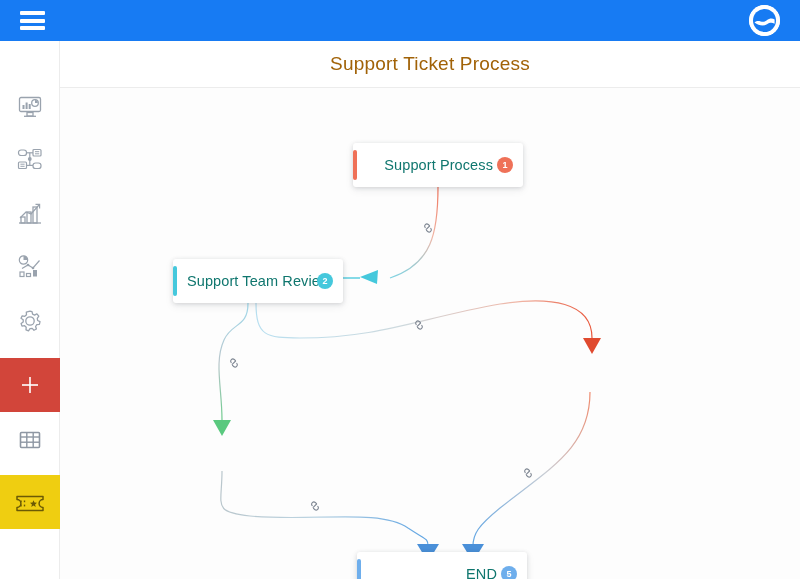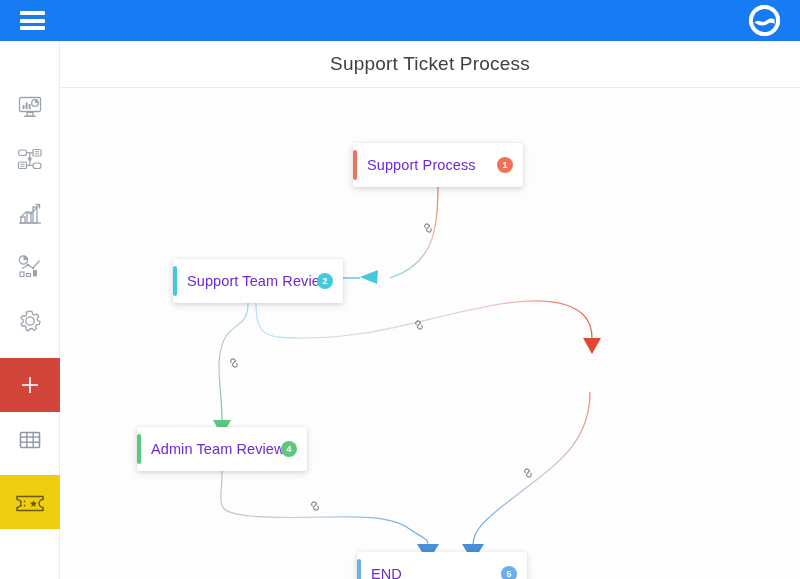--- a/index.html
+++ b/index.html
@@ -58,21 +58,21 @@
     background: #ffffff;
     overflow: hidden;
   }
   .title-bar {
     position: absolute; left: 0; top: 0; width: 740px; height: 47px;
     border-bottom: 1px solid #ececec;
     background: #ffffff;
     display: flex; align-items: center; justify-content: center;
   }
   .title-bar .title {
-    color: #404040;
+    color: #a16207;
     font-size: 19px;
     font-weight: 400;
     letter-spacing: 0.2px;
   }
   .diagram-area {
     position: absolute; left: 0; top: 47px; width: 740px; height: 491px;
     background: #fdfdfd;
   }
   svg.edges { position: absolute; left: 0; top: 0; width: 740px; height: 491px; }
 
@@ -85,23 +85,23 @@
     display: flex; align-items: center;
     cursor: pointer;
     z-index: 5;
   }
   .node .bar {
     position: absolute; left: 0; top: 7px; bottom: 7px;
     width: 4px; border-radius: 2px;
   }
   .node .label {
     flex: 1;
-    text-align: left;
+    text-align: right;
     font-size: 14.5px;
-    color: #6d28d9;
+    color: #0f766e;
     padding: 0 30px 0 14px;
     letter-spacing: .1px;
     white-space: nowrap;
   }
   .node .badge {
     position: absolute; right: 10px; top: 50%;
     transform: translateY(-50%);
     width: 16px; height: 16px; border-radius: 50%;
     color: #ffffff; font-size: 9px; font-weight: bold;
     display: flex; align-items: center; justify-content: center;
@@ -309,25 +309,20 @@
         <div class="badge" style="background:#ef7158">1</div>
       </div>
 
       <div class="node" id="node-n2" style="left:113px; top:171px; width:170px; height:44px">
         <div class="bar" style="background:#45c8dc"></div>
         <div class="label">Support Team Review</div>
         <div class="badge" style="background:#45c8dc">2</div>
       </div>
 
 
-      <div class="node" id="node-n4" style="left:77px; top:339px; width:170px; height:44px">
-        <div class="bar" style="background:#5ac97f"></div>
-        <div class="label">Admin Team Review</div>
-        <div class="badge" style="background:#5ac97f">4</div>
-      </div>
 
       <div class="node" id="node-n5" style="left:297px; top:464px; width:170px; height:44px">
         <div class="bar" style="background:#6eaeec"></div>
         <div class="label">END</div>
         <div class="badge" style="background:#6eaeec">5</div>
       </div>
 
     </div>
   </div>
 </div>

